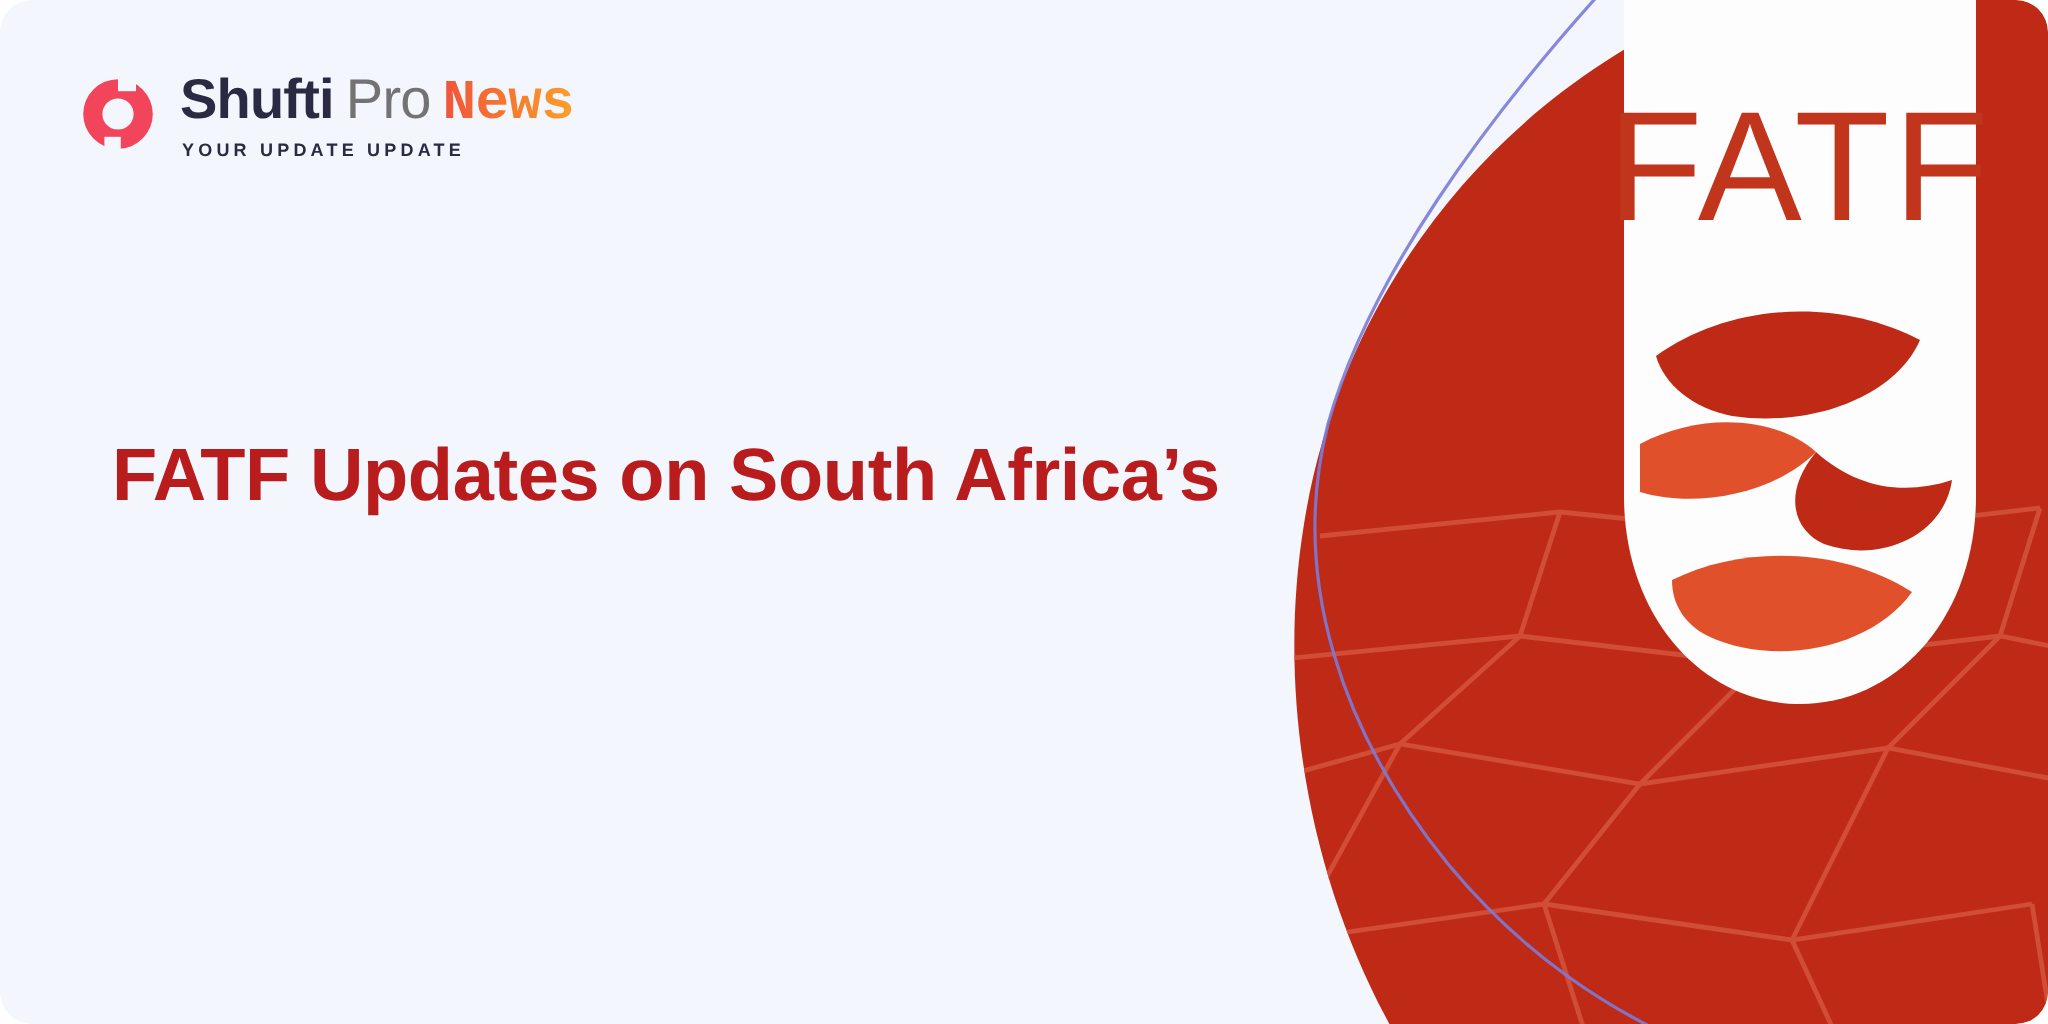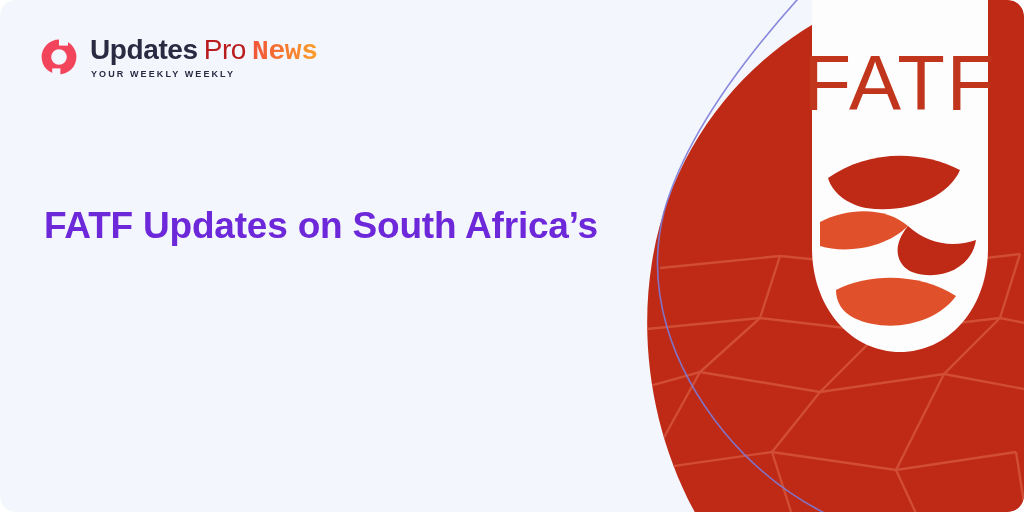--- a/index.html
+++ b/index.html
@@ -50,21 +50,21 @@
     line-height: 1;
     letter-spacing: -0.4px;
     white-space: pre;
   }
   .wm-shufti {
     font-weight: 700;
     color: #2A2A42;
   }
   .wm-pro {
     font-weight: 300;
-    color: #b91c1c;
+    color: #737373;
     margin-left: 6px;
   }
   .wm-news {
     font-weight: 700;
     margin-left: 6px;
     background: linear-gradient(90deg, #F0543B 0%, #F67C2E 55%, #FAA12B 100%);
     -webkit-background-clip: text;
     background-clip: text;
     color: transparent;
     font-family: Liberation Mono, monospace;
@@ -76,26 +76,26 @@
     color: #2A2A42;
     margin-left: 1px;
   }
 
   
   .headline {
     position: absolute;
     left: 44px;
     top: 202px;
     width: 600px;
-    margin: 0;
+    margin: 12px;
     font-size: 37px;
     font-weight: 700;
     line-height: 1.32;
     letter-spacing: -0.2px;
-    color: #6d28d9;
+    color: #b91c1c;
   }
   .headline .ln { display: block; }
 </style>
 </head>
 <body>
 
 <div id="banner">
 
   <svg class="art-layer" viewBox="0 0 1024 512" preserveAspectRatio="none">
     <defs>
@@ -179,25 +179,25 @@
 
     <svg class="brand-mark" viewBox="0 0 38 38">
       <path d="M19,1.6 A17.4,17.4 0 1 1 19,36.4 A17.4,17.4 0 1 1 19,1.6 Z
                M19,11.2 A7.8,7.8 0 1 0 19,26.8 A7.8,7.8 0 1 0 19,11.2 Z" fill="#F2455C" fill-rule="evenodd"></path>
       <rect x="19" y="0" width="9" height="7.6" fill="#F4F6FD"></rect>
       <rect x="12.2" y="30.4" width="8.2" height="8" fill="#F4F6FD"></rect>
     </svg>
 
     <div class="brand-text">
       <div class="wordmark">
-        <span class="wm-shufti">Updates</span>
+        <span class="wm-shufti">Shufti</span>
         <span class="wm-pro">Pro</span>
         <span class="wm-news">News</span>
       </div>
-      <div class="tagline">YOUR WEEKLY WEEKLY</div>
+      <div class="tagline">YOUR UPDATE UPDATE</div>
     </div>
   </div>
 
   <h1 class="headline">
     <span class="ln">FATF Updates on South Africa’s</span>
   </h1>
 
 </div>
 
 </body></html>

